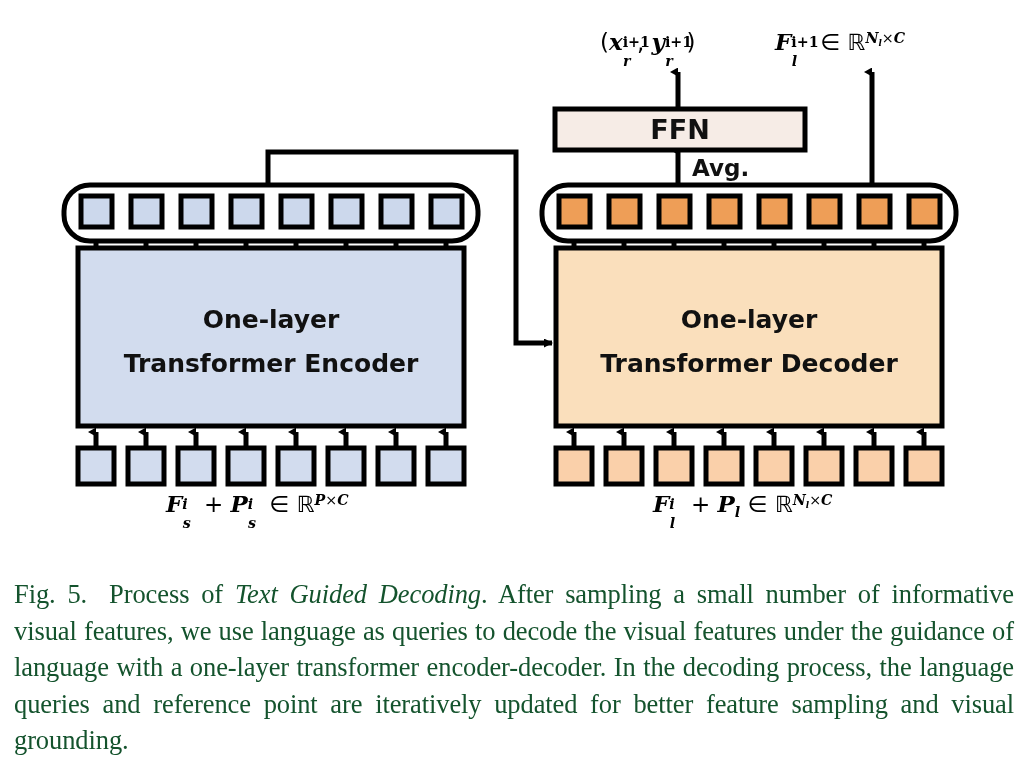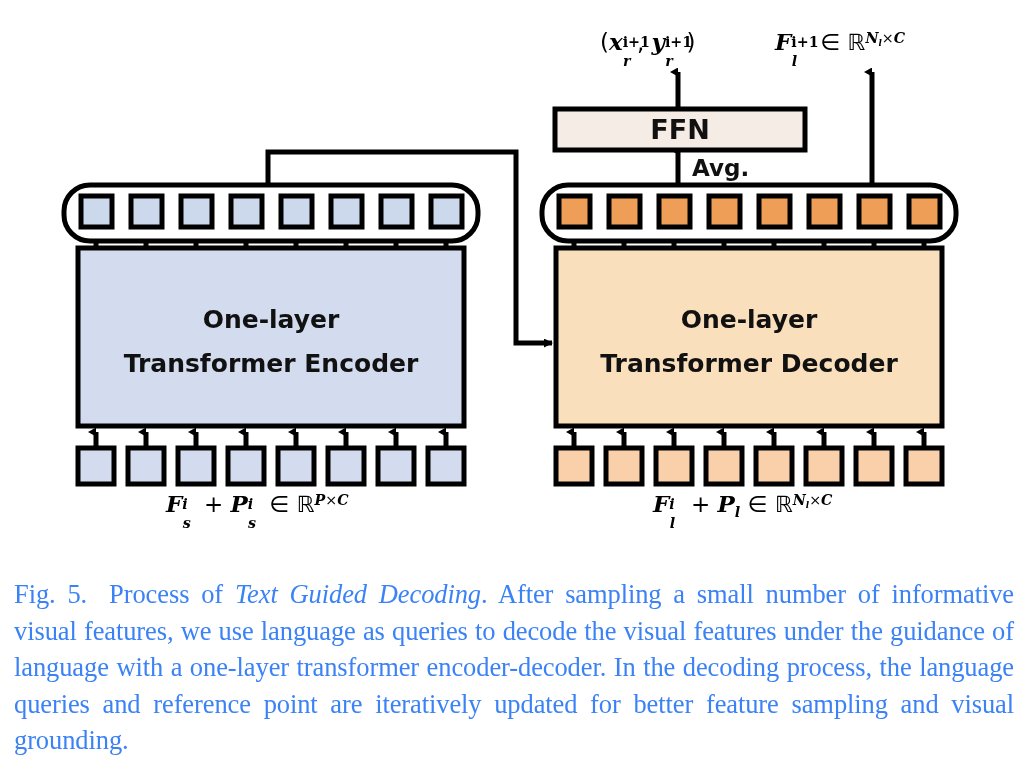--- a/index.html
+++ b/index.html
@@ -113,21 +113,21 @@
 
   
   #caption {
     position: absolute;
     left: 14px;
     top: 576px;
     width: 1000px;
     font-family: "Liberation Serif", serif;
     font-size: 26.5px;
     line-height: 36.5px;
-    color: #3b82f6;
+    color: #14532d;
     text-align: justify;
     text-align-last: left;
     letter-spacing: -0.1px;
   }
   #caption .figno { font-style: normal; }
   #caption .gap { display: inline-block; width: 22px; }
   #caption .ital { font-style: italic; }
 
   
   #watermark {

